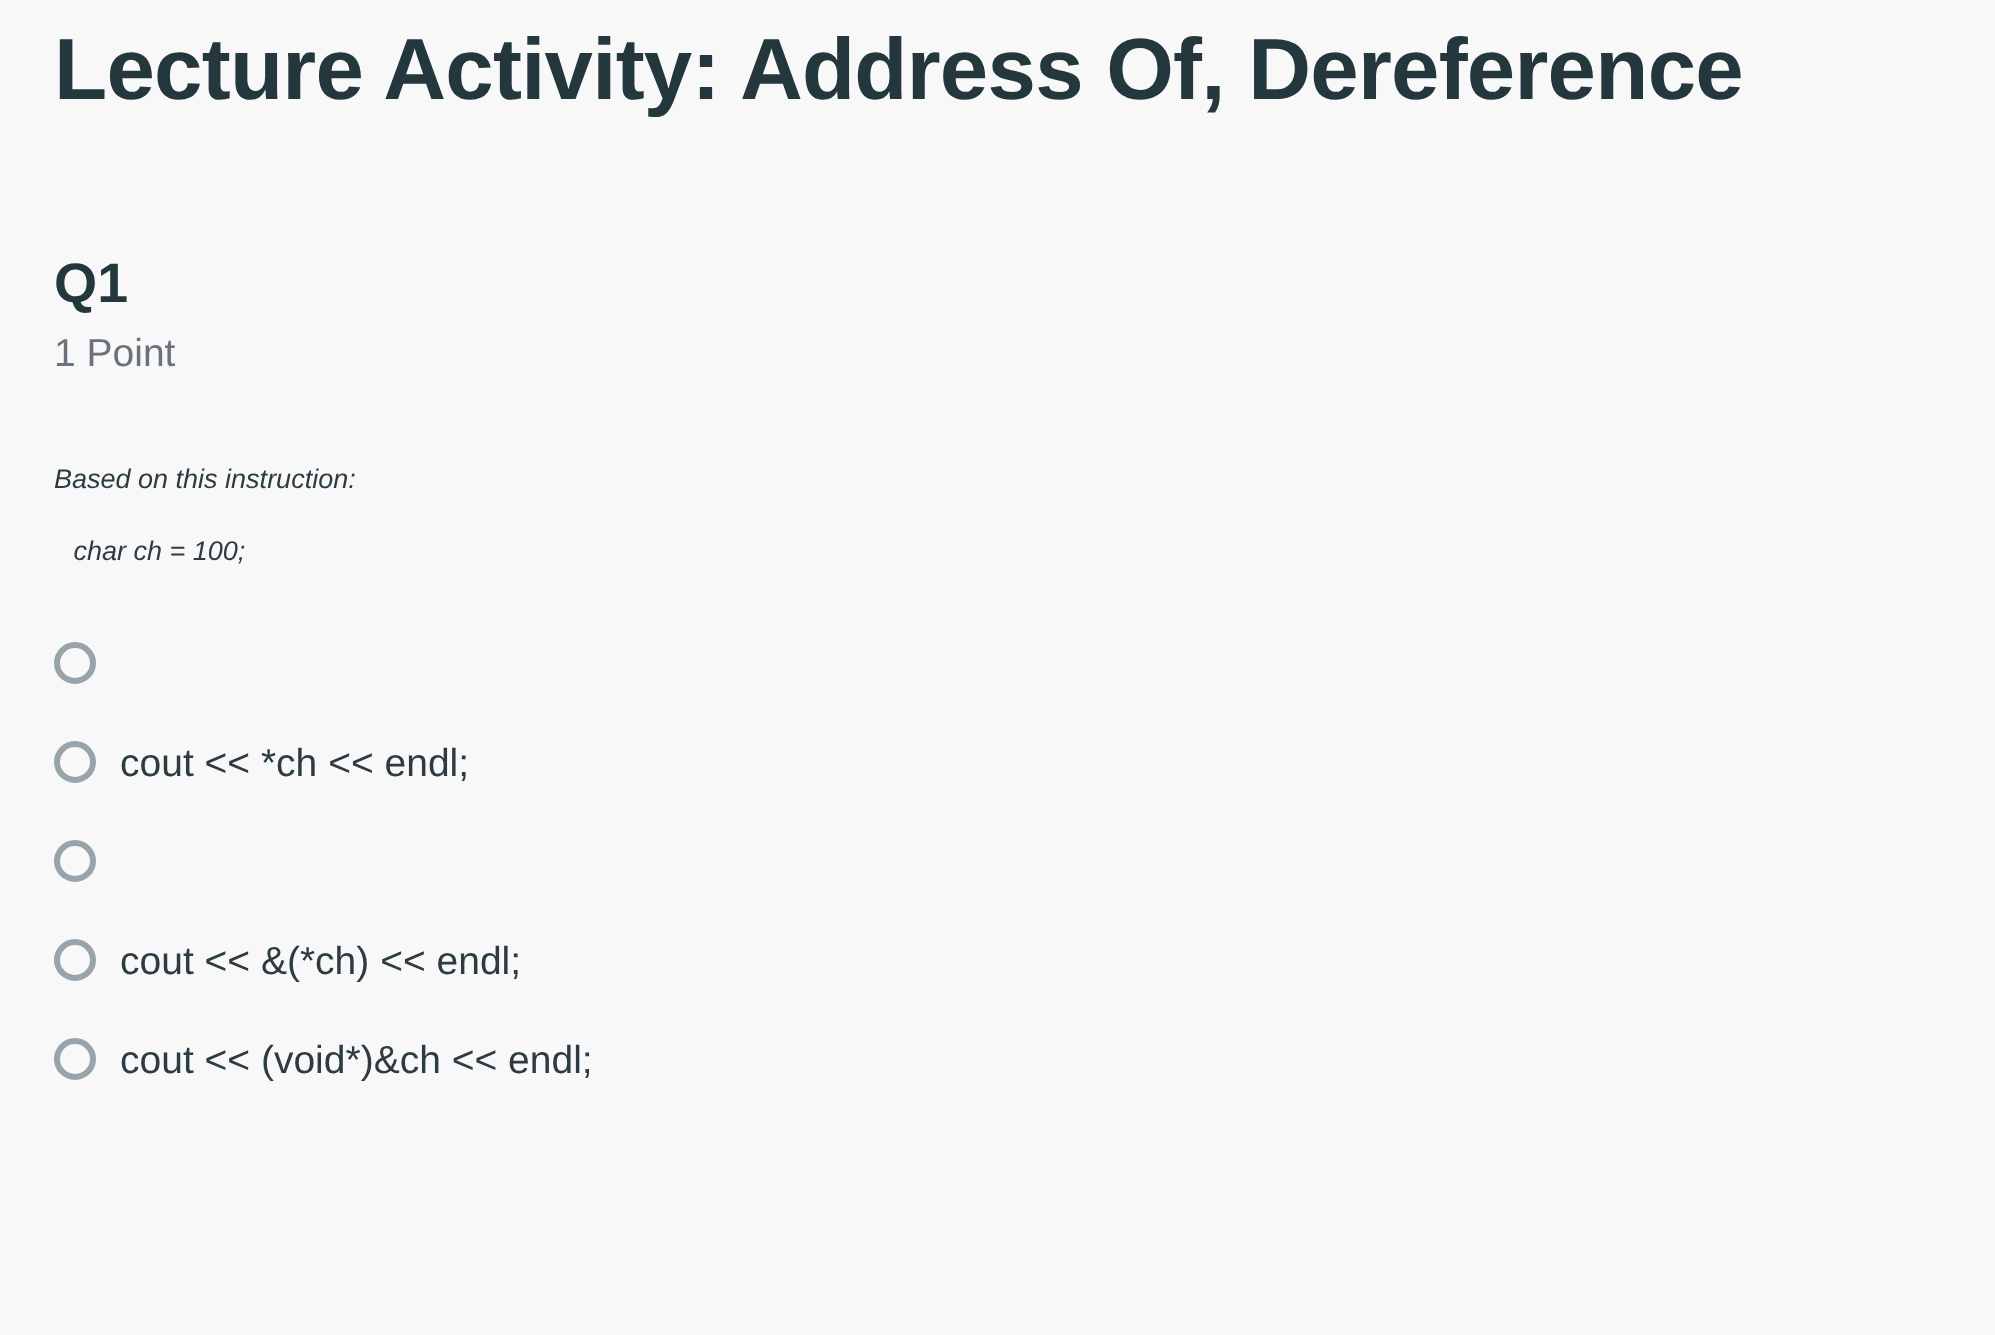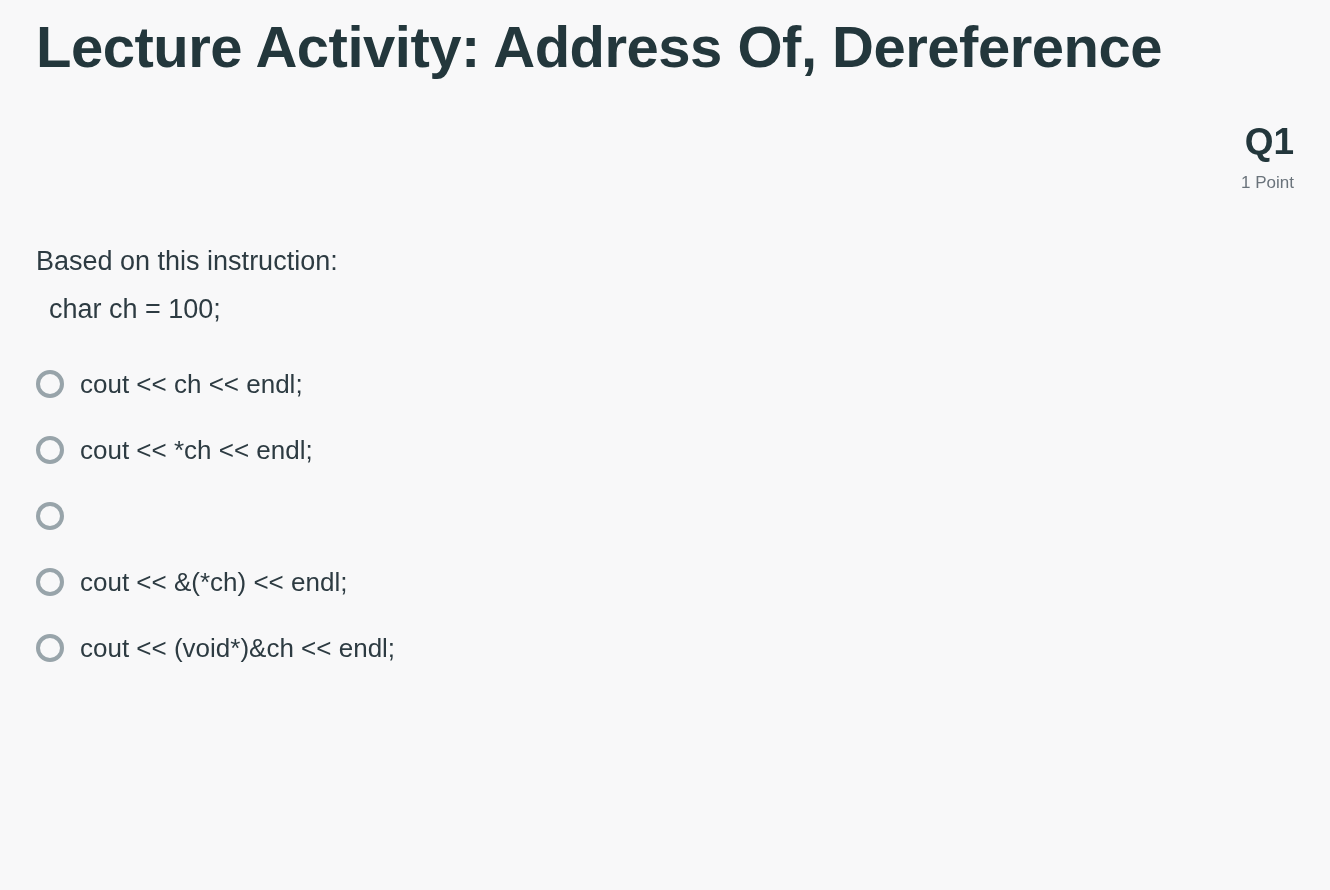--- a/index.html
+++ b/index.html
@@ -19,43 +19,43 @@
 
   .page-title {
     font-size: 58px;
     font-weight: 800;
     letter-spacing: -0.5px;
     color: #23373c;
     line-height: 1.15;
   }
 
   .question-header {
-    margin-top: 42px;
-    text-align: right;
+    margin-top: 89px;
   }
 
   .question-number {
     font-size: 37px;
     font-weight: 800;
     color: #23373c;
     line-height: 1.0;
   }
 
   .question-points {
     margin-top: 13px;
-    font-size: 17px;
+    font-size: 26px;
     color: #6a737b;
     line-height: 1.2;
   }
 
   .question-body {
     margin-top: 44px;
-    font-size: 27px;
+    font-size: 18px;
     line-height: 48px;
     max-width: 1270px;
+    font-style: italic;
   }
 
   .code-line {
     padding-left: 13px;
   }
 
   .options {
     margin-top: 36px;
     list-style: none;
   }
@@ -97,21 +97,20 @@
   </div>
 
   <div class="question-body">
     <div>Based on this instruction:</div>
     <div class="code-line">char ch = 100;</div>
   </div>
 
   <ul class="options">
     <li class="option-row">
       <span class="radio-circle"></span>
-      <span class="option-label">cout &lt;&lt; ch &lt;&lt; endl;</span>
     </li>
     <li class="option-row">
       <span class="radio-circle"></span>
       <span class="option-label">cout &lt;&lt; *ch &lt;&lt; endl;</span>
     </li>
     <li class="option-row">
       <span class="radio-circle"></span>
     </li>
     <li class="option-row">
       <span class="radio-circle"></span>

